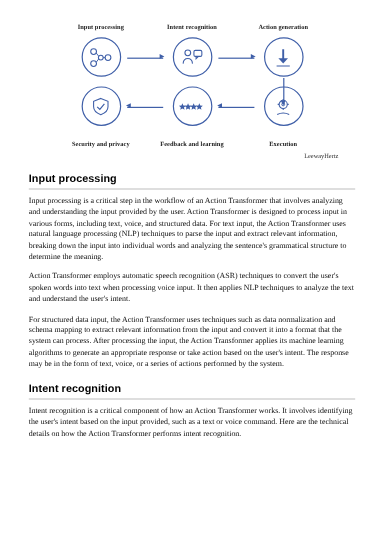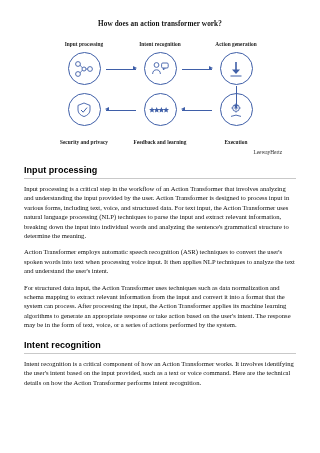--- a/index.html
+++ b/index.html
@@ -165,21 +165,20 @@
     color: #0d0d0d;
   }
   p.para:last-child { margin-bottom: 0; }
 </style>
 </head>
 <body>
 
 <div class="page">
 
   <div class="figure">
-    <div class="figure-title">How does an action transformer work?</div>
 
     <div class="diagram">
 
       <div class="row-labels top-labels">
         <span>Input processing</span>
         <span>Intent recognition</span>
         <span>Action generation</span>
       </div>
 
       <div class="nodes-row nodes-top">

